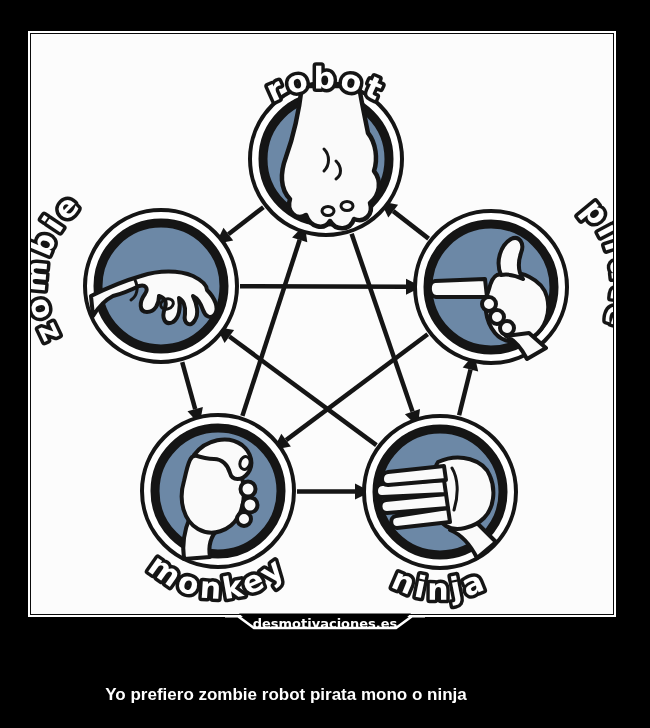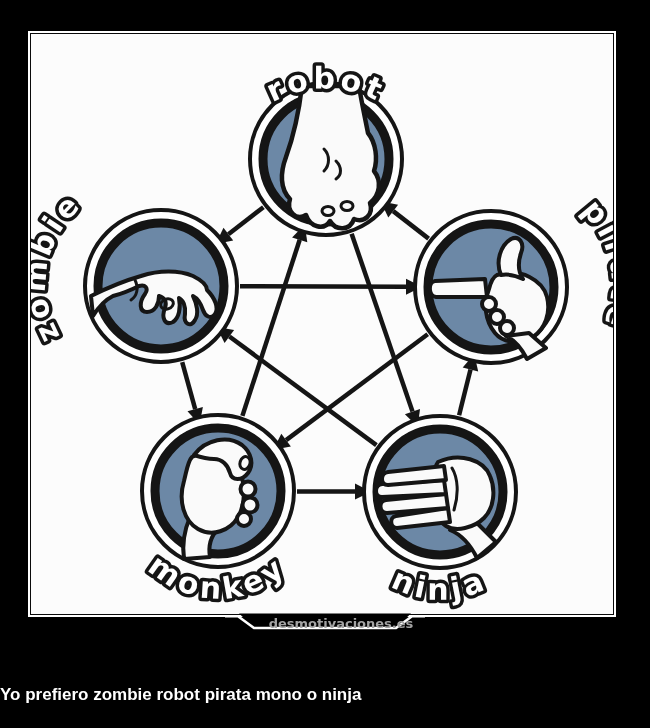--- a/index.html
+++ b/index.html
@@ -8,26 +8,26 @@
   .frame-outer{position:absolute;left:28px;top:31px;width:588px;height:586px;
                background:#ffffff;padding:2px;box-sizing:border-box;}
   .frame-inner{width:100%;height:100%;border:1px solid #0a0a0a;background:#fcfcfc;
                box-sizing:border-box;overflow:hidden;}
   .diagram-svg{display:block;}
   .node-label{font-family:"DejaVu Sans",sans-serif;font-weight:bold;font-size:30px;
               letter-spacing:4px;fill:#ffffff;stroke:#151515;stroke-width:7px;
               paint-order:stroke;stroke-linejoin:round;}
   .notch{position:absolute;left:225px;top:610px;width:200px;height:24px;}
   .watermark{position:absolute;left:245px;top:616px;width:160px;text-align:center;
-             color:#a3a3a3;font-size:13px;font-weight:bold;letter-spacing:0px;
-             font-family:"DejaVu Sans",sans-serif;margin-left:16px;}
+             color:#ffffff;font-size:13px;font-weight:bold;letter-spacing:0px;
+             font-family:"DejaVu Sans",sans-serif;}
   .title{position:absolute;left:0;top:643px;width:650px;text-align:center;color:#ffffff;
          font-family:"Liberation Serif",serif;font-size:34px;line-height:34px;font-weight:normal;}
-  .subtitle{position:absolute;left:0;top:686px;width:524px;text-align:left;color:#ffffff;
-            font-family:"Liberation Sans",sans-serif;font-size:17px;line-height:17px;font-weight:bold;}
+  .subtitle{position:absolute;left:0;top:686px;width:524px;text-align:center;color:#ffffff;
+            font-family:"Liberation Sans",sans-serif;font-size:17px;line-height:17px;font-weight:bold;padding-left:24px;}
 </style>
 </head>
 <body>
 
 <div class="poster">
 
   <div class="frame-outer">
     <div class="frame-inner">
       <svg class="diagram-svg" width="582" height="580" viewBox="0 0 582 580">
         <defs>

